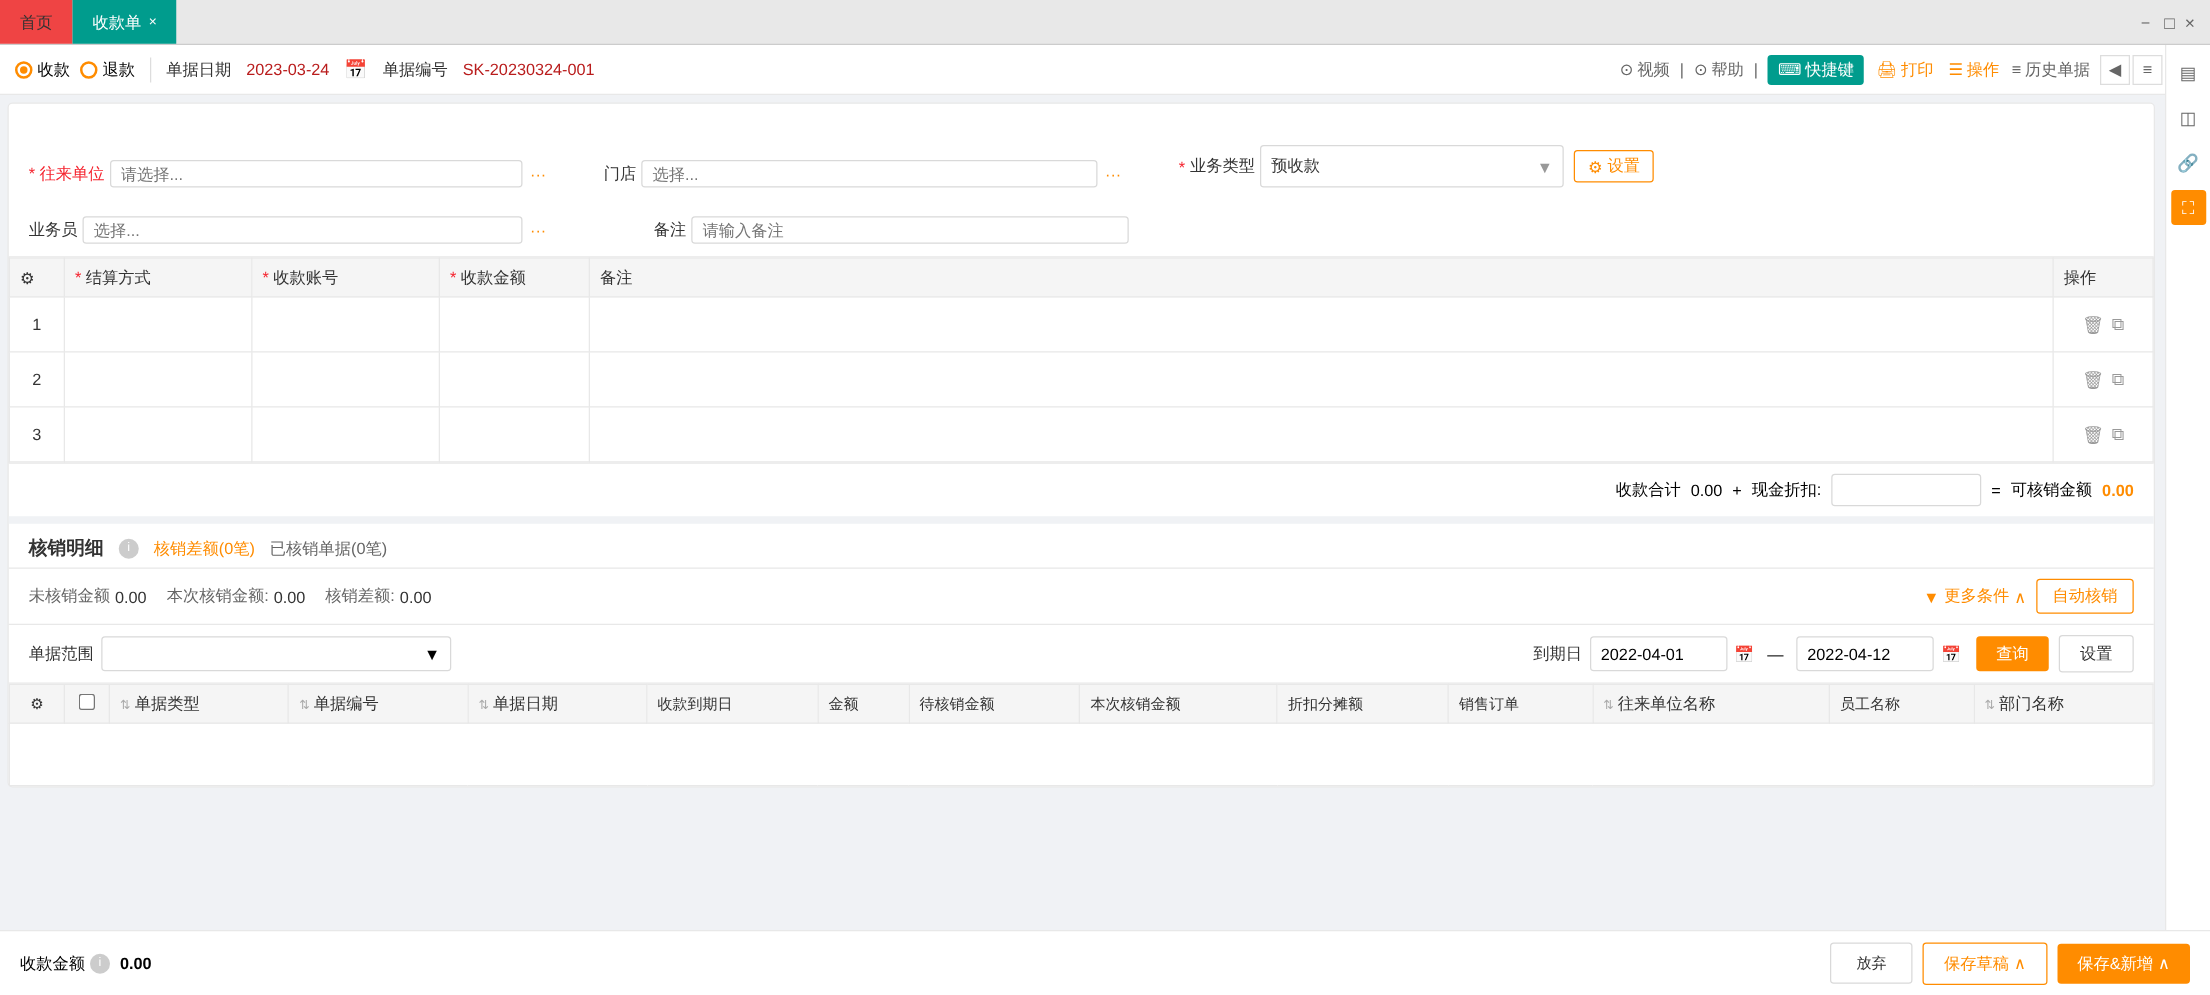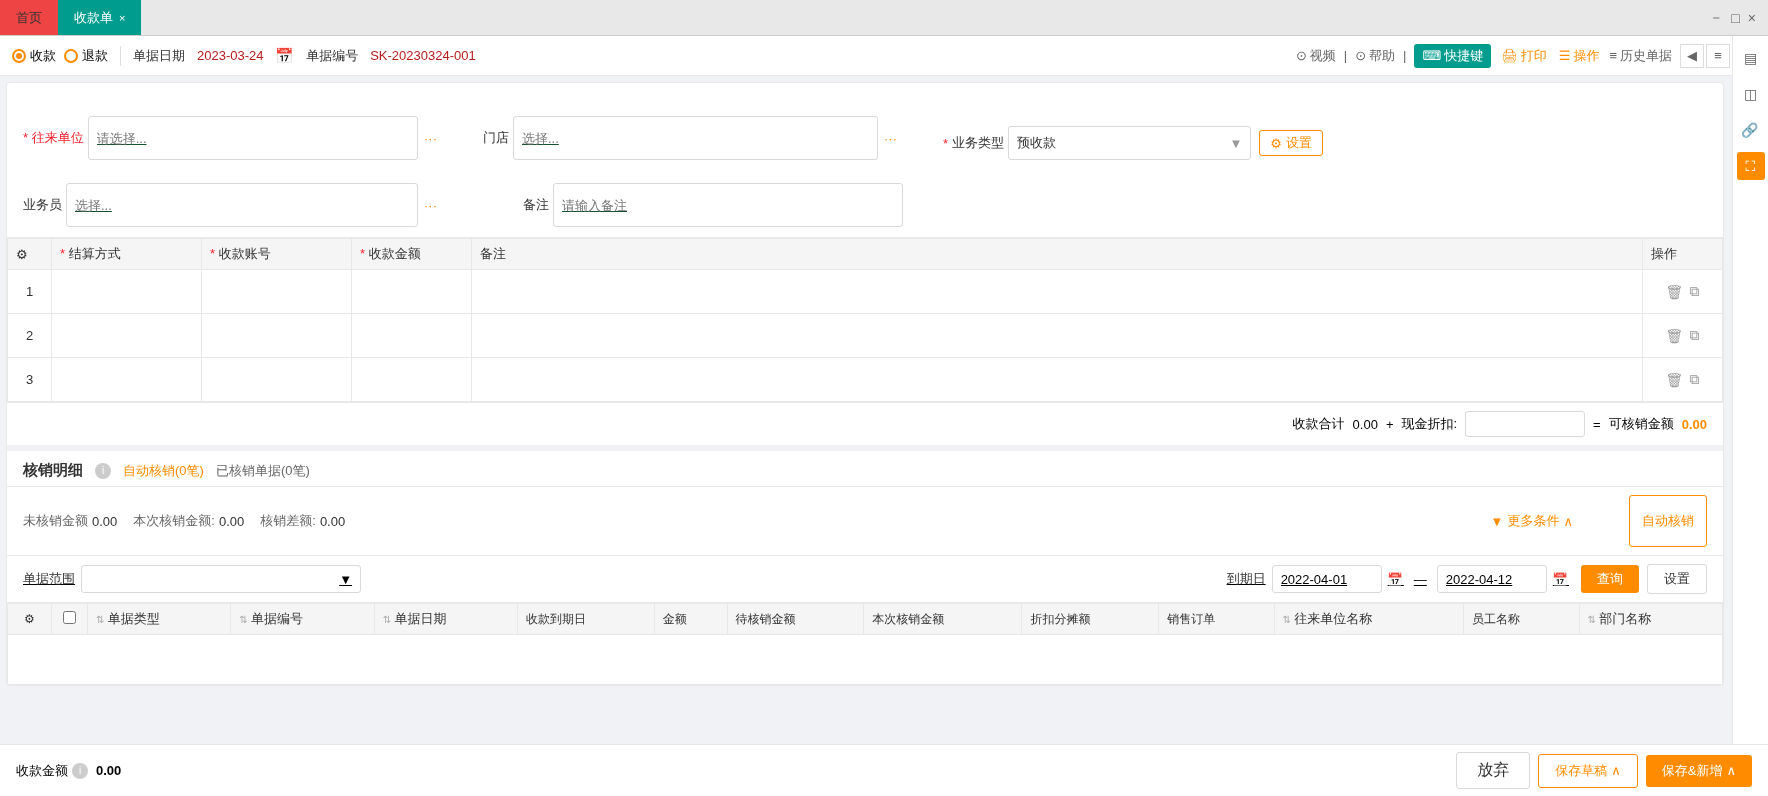--- a/index.html
+++ b/index.html
@@ -49,22 +49,22 @@
     .panel-right-btn { width: 24px; height: 24px; display: flex; align-items: center; justify-content: center; cursor: pointer; color: #666; border: 1px solid #ddd; background: #fff; }
 
     
     .form-section { padding: 10px 16px; border-bottom: 1px solid #e8e8e8; }
     .form-row { display: flex; align-items: flex-end; gap: 0; margin-bottom: 8px; margin-top: 23px; }
     .form-row:last-child { margin-bottom: 0; }
     .form-field { display: flex; align-items: center; flex: 1; }
     .form-field-label { color: #f5222d; margin-right: 4px; white-space: nowrap; }
     .form-field-label-plain { color: #333; margin-right: 4px; white-space: nowrap; }
     .form-input {
-      flex: 1; height: 44px; border: 1px solid #d9d9d9; border-radius: 3px;
-      padding: 0 8px; color: #14532d; outline: none; background: #fff; text-decoration: underline;
+      flex: 1; height: 22px; border: 1px solid #d9d9d9; border-radius: 3px;
+      padding: 0 8px; color: #701a75; outline: none; background: #fff;
     }
     .dots-btn { color: #ff8c00; cursor: pointer; padding: 0 6px; }
     .form-select {
       flex: 1; height: 28px; border: 1px solid #d9d9d9; border-radius: 3px;
       padding: 16px 8px; color: #bbb; background: #fff; display: flex; align-items: center; justify-content: space-between; cursor: pointer;
     }
     .select-value { color: #333; }
     .select-arrow { color: #999; }
     .settings-btn { 
       display: flex; align-items: center; gap: 4px; cursor: pointer; 
@@ -117,29 +117,29 @@
       display: flex; align-items: center; gap: 16px;
       padding: 8px 16px; border-bottom: 1px solid #e8e8e8;
     }
     .stats-item { display: flex; align-items: center; gap: 4px; }
     .stats-label { color: #666; }
     .stats-value { color: #333; font-weight: 500; }
     .stats-right { margin-left: auto; display: flex; align-items: center; gap: 8px; }
     .more-conditions { display: flex; align-items: center; gap: 4px; cursor: pointer; color: #ff8c00; }
     .auto-cancel-btn {
       background: #fff; border: 1px solid #ff8c00; color: #ff8c00;
-      padding: 16px 12px; border-radius: 3px; cursor: pointer; margin-left: 48px;
+      padding: 4px 12px; border-radius: 3px; cursor: pointer;
     }
 
     
     .filter-row {
       display: flex; align-items: center; gap: 12px;
       padding: 8px 16px; border-bottom: 1px solid #e8e8e8;
     }
-    .filter-field { display: flex; align-items: center; gap: 6px; flex: 1; text-decoration: underline; }
+    .filter-field { display: flex; align-items: center; gap: 6px; flex: 1; }
     .filter-label { color: #333; white-space: nowrap; }
     .filter-select {
       flex: 1; height: 28px; border: 1px solid #d9d9d9; border-radius: 3px;
       padding: 0 8px; background: #fff; display: flex; align-items: center; 
       justify-content: space-between; cursor: pointer; max-width: 200px;
     }
     .date-input { 
       height: 28px; border: 1px solid #d9d9d9; border-radius: 3px;
       padding: 0 8px; width: 110px;
     }
@@ -167,21 +167,21 @@
     .footer {
       position: fixed; bottom: 0; left: 0; right: 0;
       background: #fff; border-top: 1px solid #e8e8e8;
       padding: 10px 16px; display: flex; align-items: center;
       height: 52px; z-index: 100;
     }
     .footer-left { display: flex; align-items: center; gap: 4px; }
     .footer-right { margin-left: auto; display: flex; align-items: center; gap: 8px; }
     .abandon-btn {
       background: #fff; border: 1px solid #d9d9d9; color: #333;
-      padding: 7px 20px; border-radius: 3px; cursor: pointer; font-size: 16px;
+      padding: 7px 20px; border-radius: 3px; cursor: pointer; font-size: 12px;
     }
     .save-draft-btn {
       background: #fff; border: 1px solid #ff8c00; color: #ff8c00;
       padding: 7px 16px; border-radius: 3px; cursor: pointer; font-size: 13px;
       display: flex; align-items: center; gap: 4px;
     }
     .save-new-btn {
       background: #ff8c00; border: none; color: #fff;
       padding: 7px 16px; border-radius: 3px; cursor: pointer; font-size: 13px;
       display: flex; align-items: center; gap: 4px;
@@ -394,21 +394,21 @@
     <span>=</span>
     <span>可核销金额</span>
     <span class="summary-orange">0.00</span>
   </div>
 
   <div style="border-top: 6px solid #f0f2f5;">
 
     <div class="section-header">
       <span class="section-title">核销明细</span>
       <span class="info-icon">i</span>
-      <span class="tab-link">自动核销(0笔)</span>
+      <span class="tab-link">核销差额(0笔)</span>
       <span class="tab-link-gray">已核销单据(0笔)</span>
     </div>
 
     <div class="stats-row">
       <div class="stats-item">
         <span class="stats-label">未核销金额</span>
         <span class="stats-value">0.00</span>
       </div>
       <div class="stats-item">
         <span class="stats-label">本次核销金额:</span>

